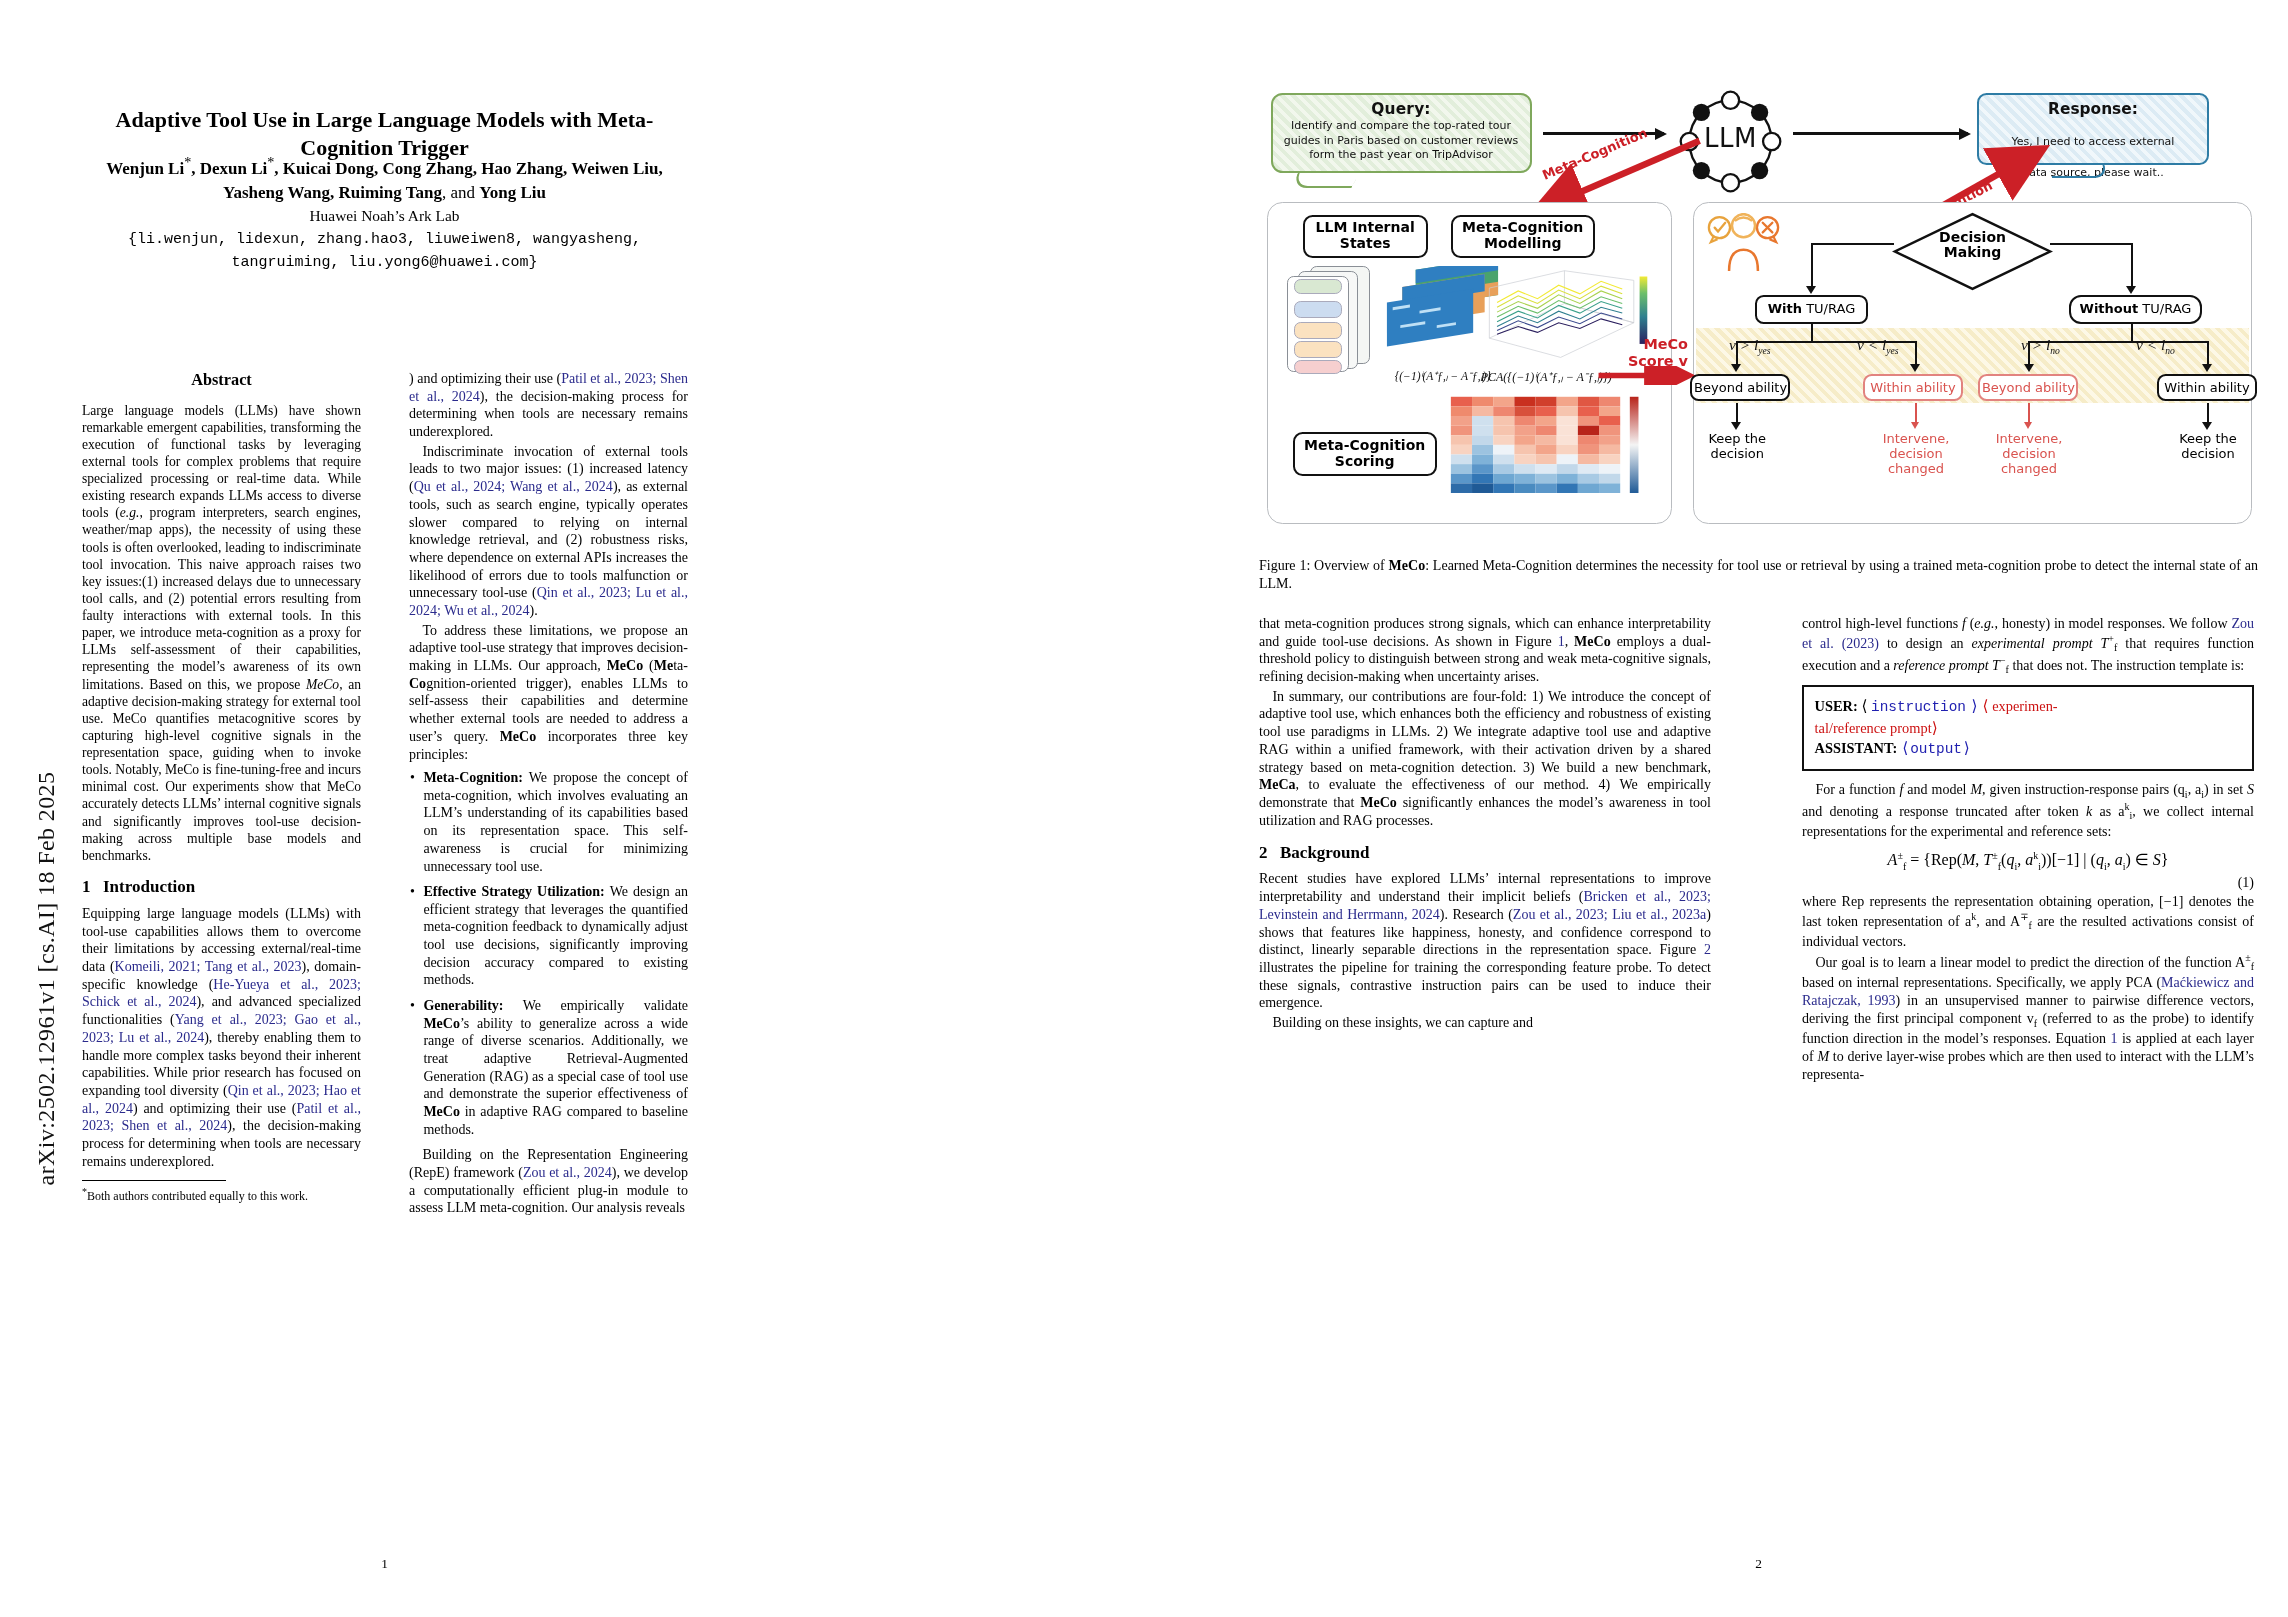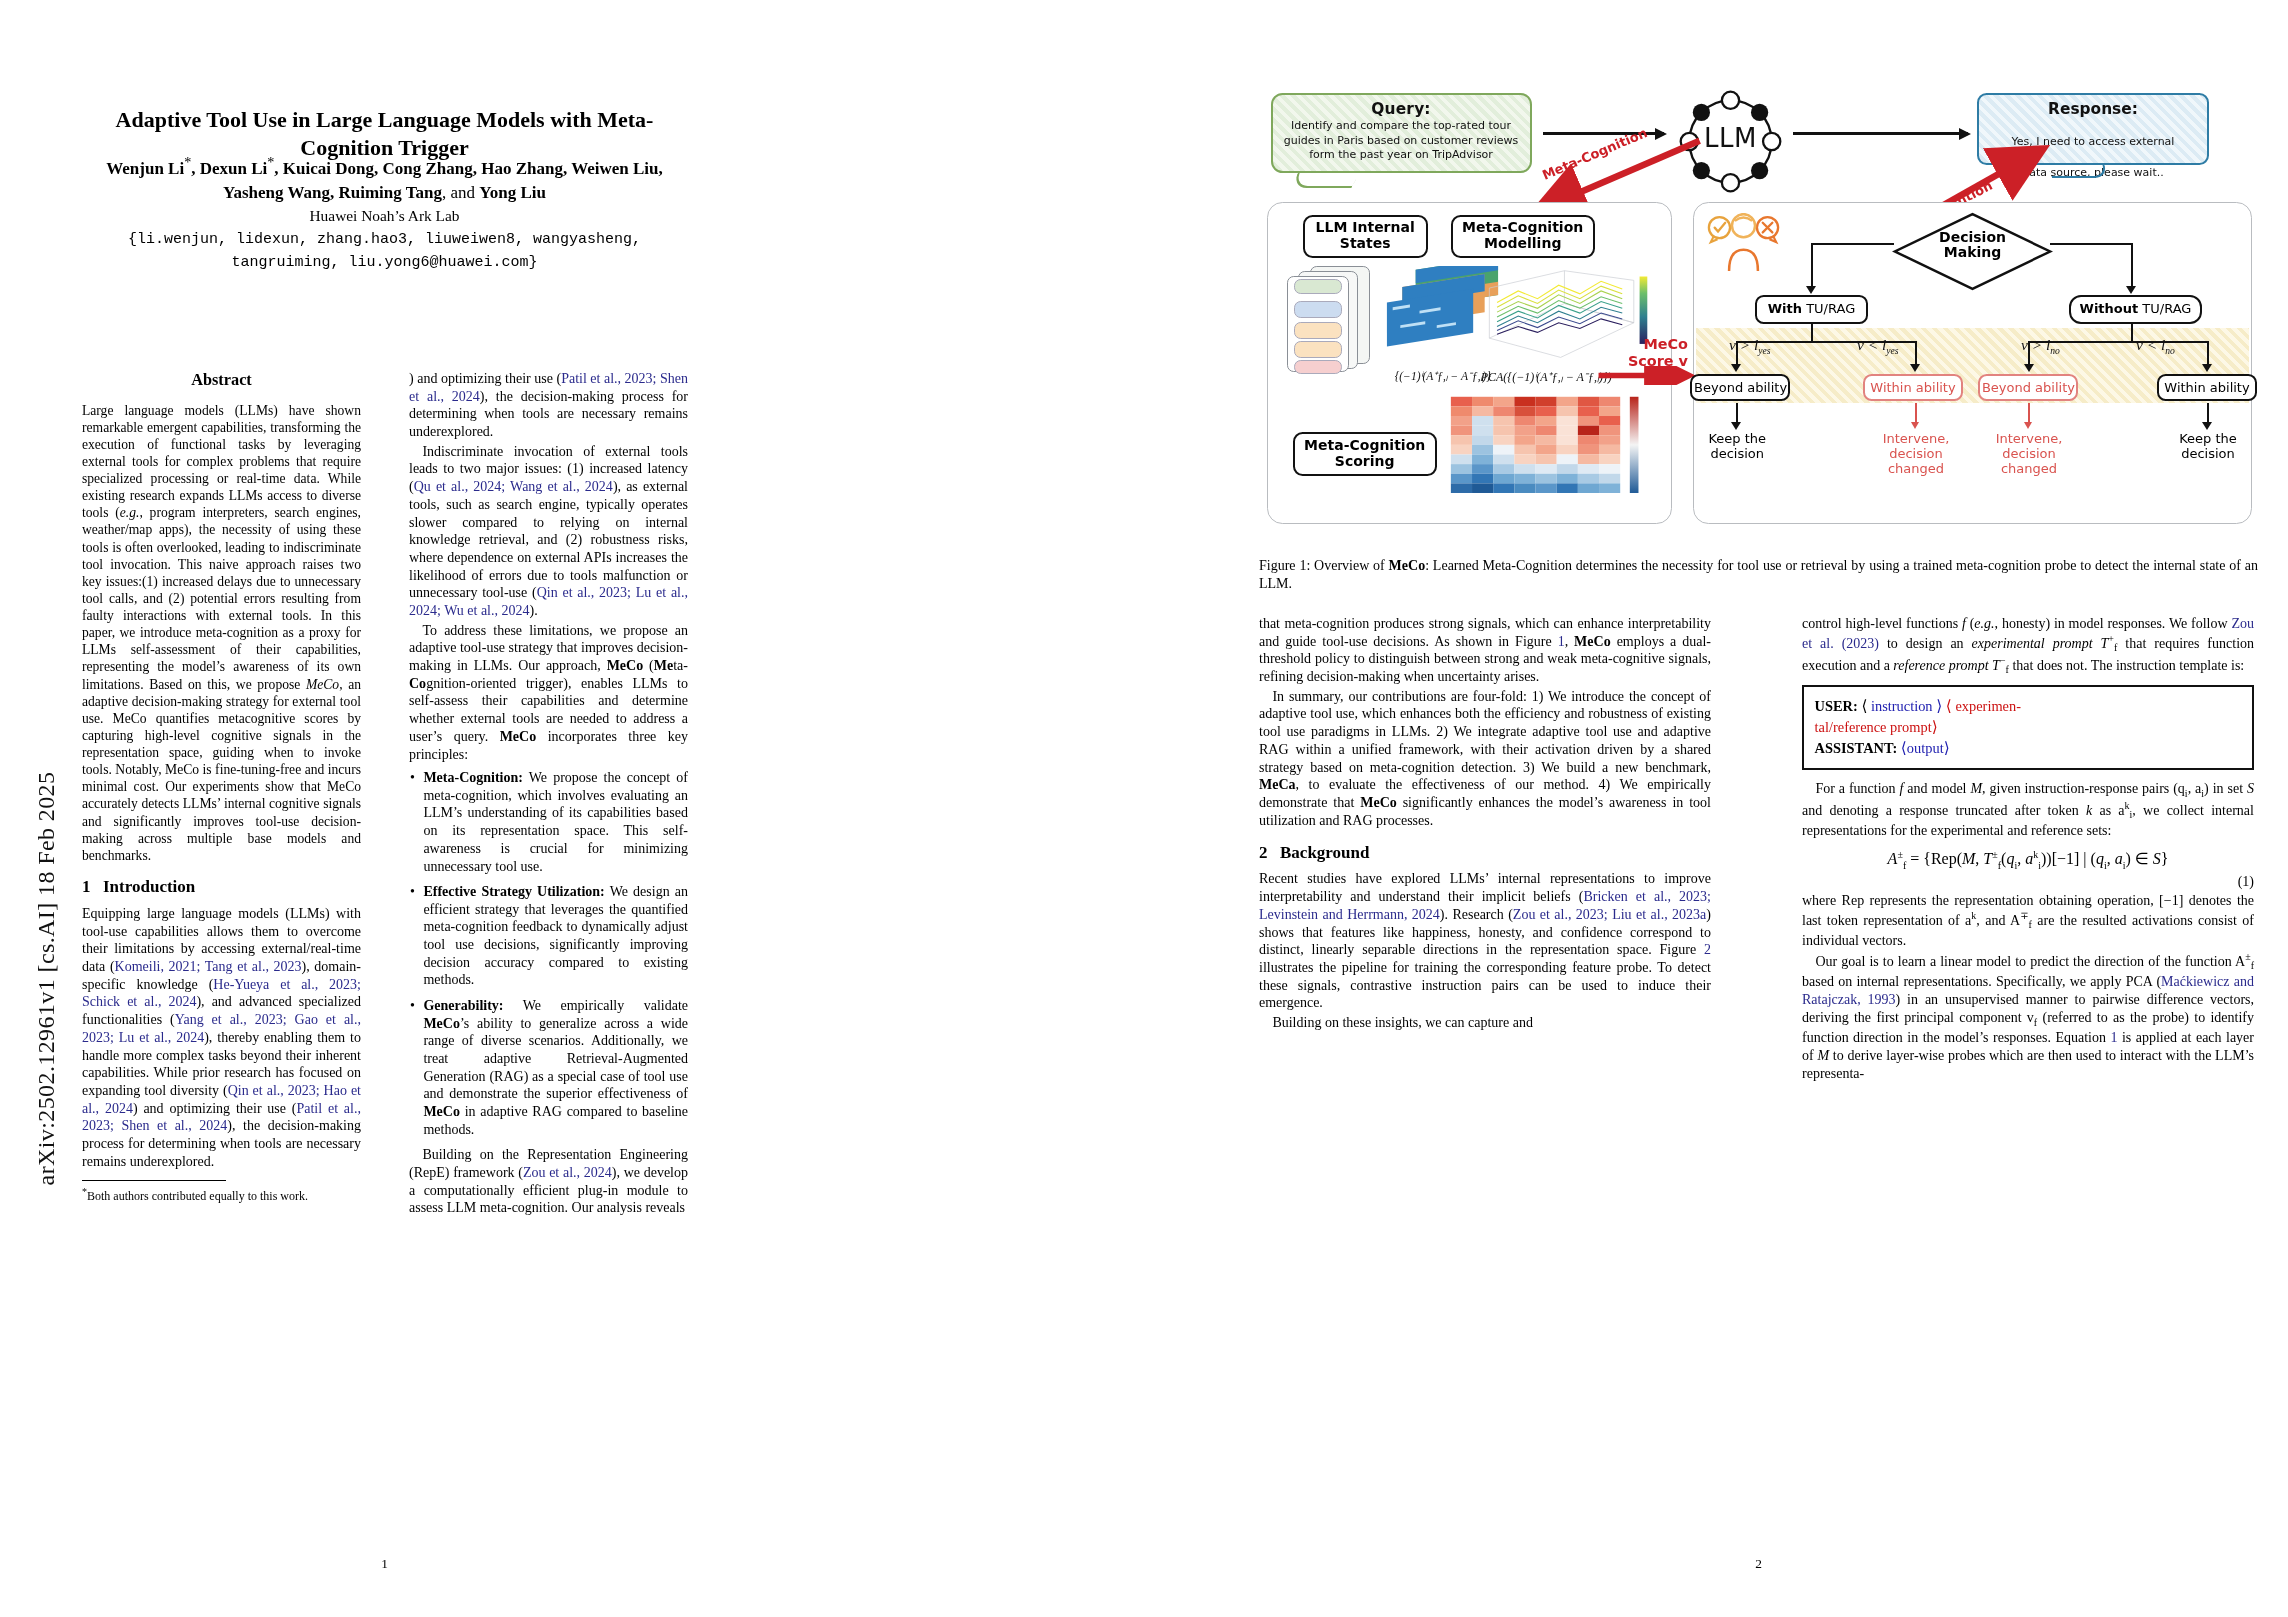--- a/index.html
+++ b/index.html
@@ -153,21 +153,21 @@
 
   .mathv{font-family:"Liberation Serif",serif;font-style:italic;font-size:15.4px;color:#111;}
   .sub{font-size:9.6px;vertical-align:sub;font-style:italic;}
 
   .figcap{position:absolute;left:0;top:480px;width:999px;
     font-size:14px;line-height:1.26;text-align:justify;color:#000;}
 
   
   .tmplbox{border:2.1px solid #111;padding:8.6px 10.6px 9.6px 10.6px;margin:8.6px 0 9.6px 0;
     font-size:14.4px;line-height:1.35;background:#fff;text-align:left;}
-  .blu{color:#2020b0;}
+  .blu{color:#2020b0;font-family:Liberation Mono, monospace;}
   .red{color:#cc1111;}
   .ang{font-size:15.4px;}
 
   .eqblock{position:relative;text-align:center;margin:9.6px 0 3.8px 0;
     font-family:"Liberation Serif",serif;font-size:16px;color:#000;}
   .eqnum{position:absolute;right:0;bottom:-19px;font-size:14px;}
   .frac-sup{font-size:10px;vertical-align:super;}
   .frac-sub{font-size:10px;vertical-align:sub;}
 </style>
 </head>

